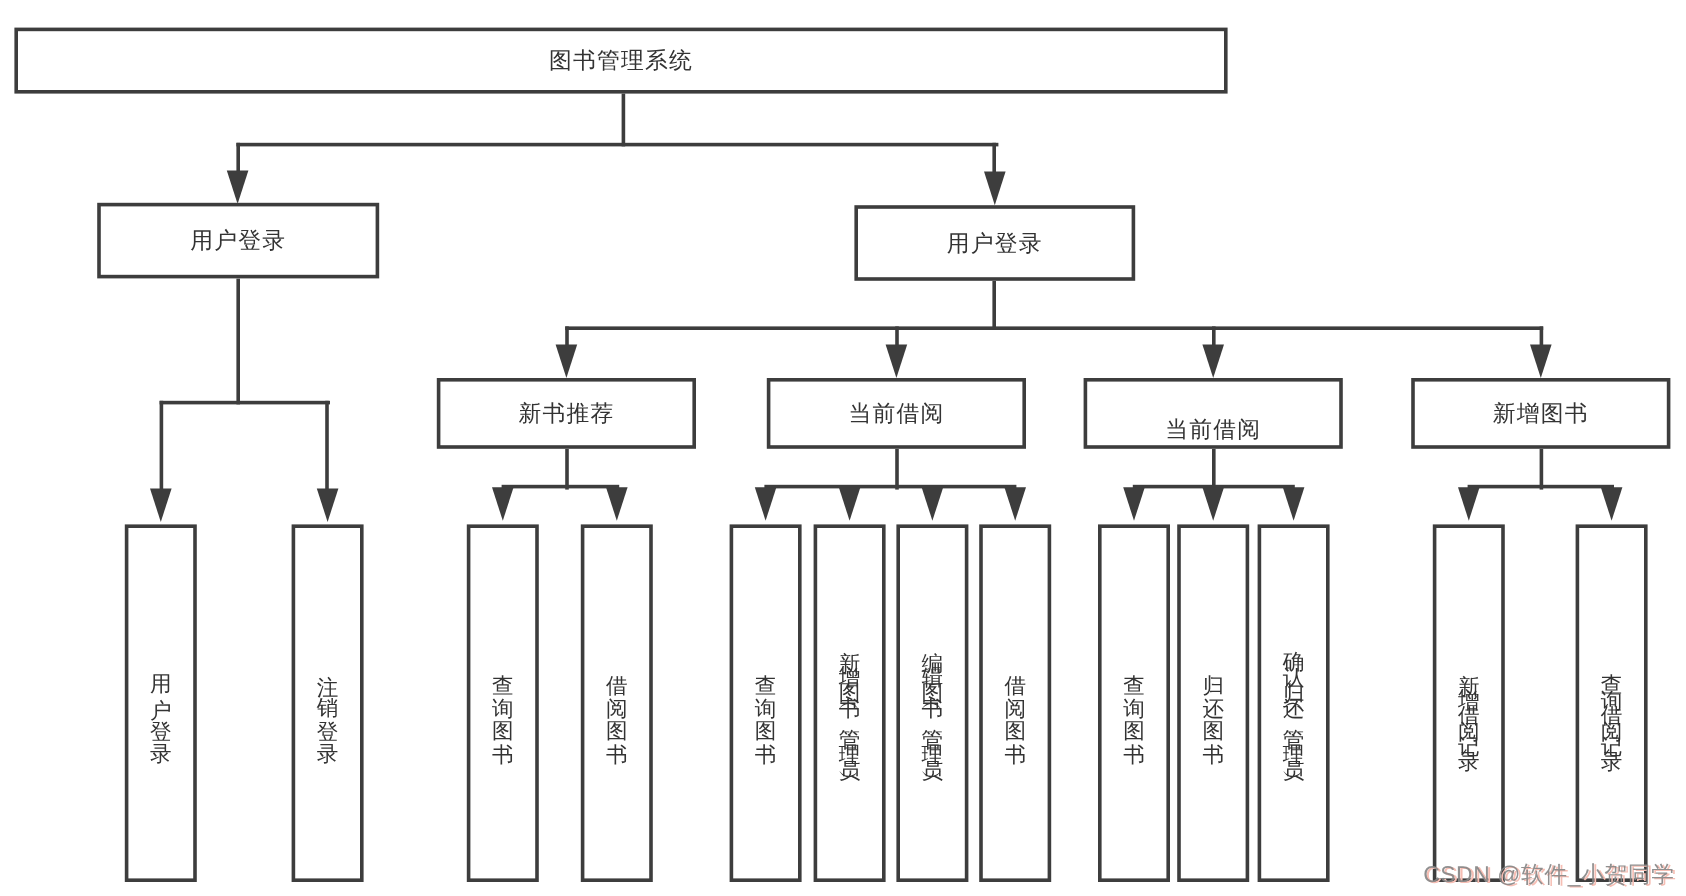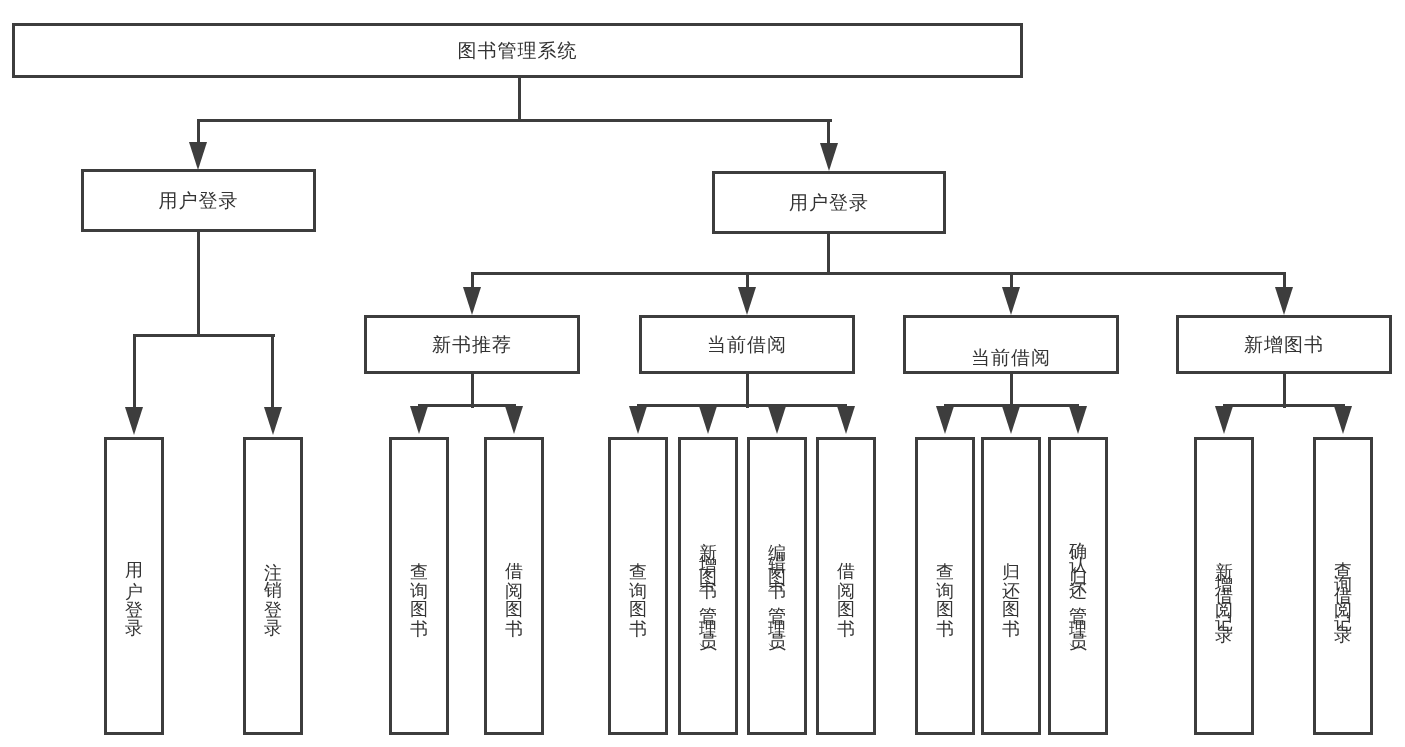--- a/index.html
+++ b/index.html
@@ -170,14 +170,15 @@
     <span class="vlabel">确认归还（管理员）</span>
   </div>
 
   <div class="box" style="left:1194px;top:437px;width:60px;height:298px;">
     <span class="vlabel">新增借阅记录</span>
   </div>
   <div class="box" style="left:1313px;top:437px;width:60px;height:298px;">
     <span class="vlabel">查询借阅记录</span>
   </div>
 
+  <div class="watermark">CSDN @软件_小贺同学</div>
 
 </div>
 
 </body></html>

